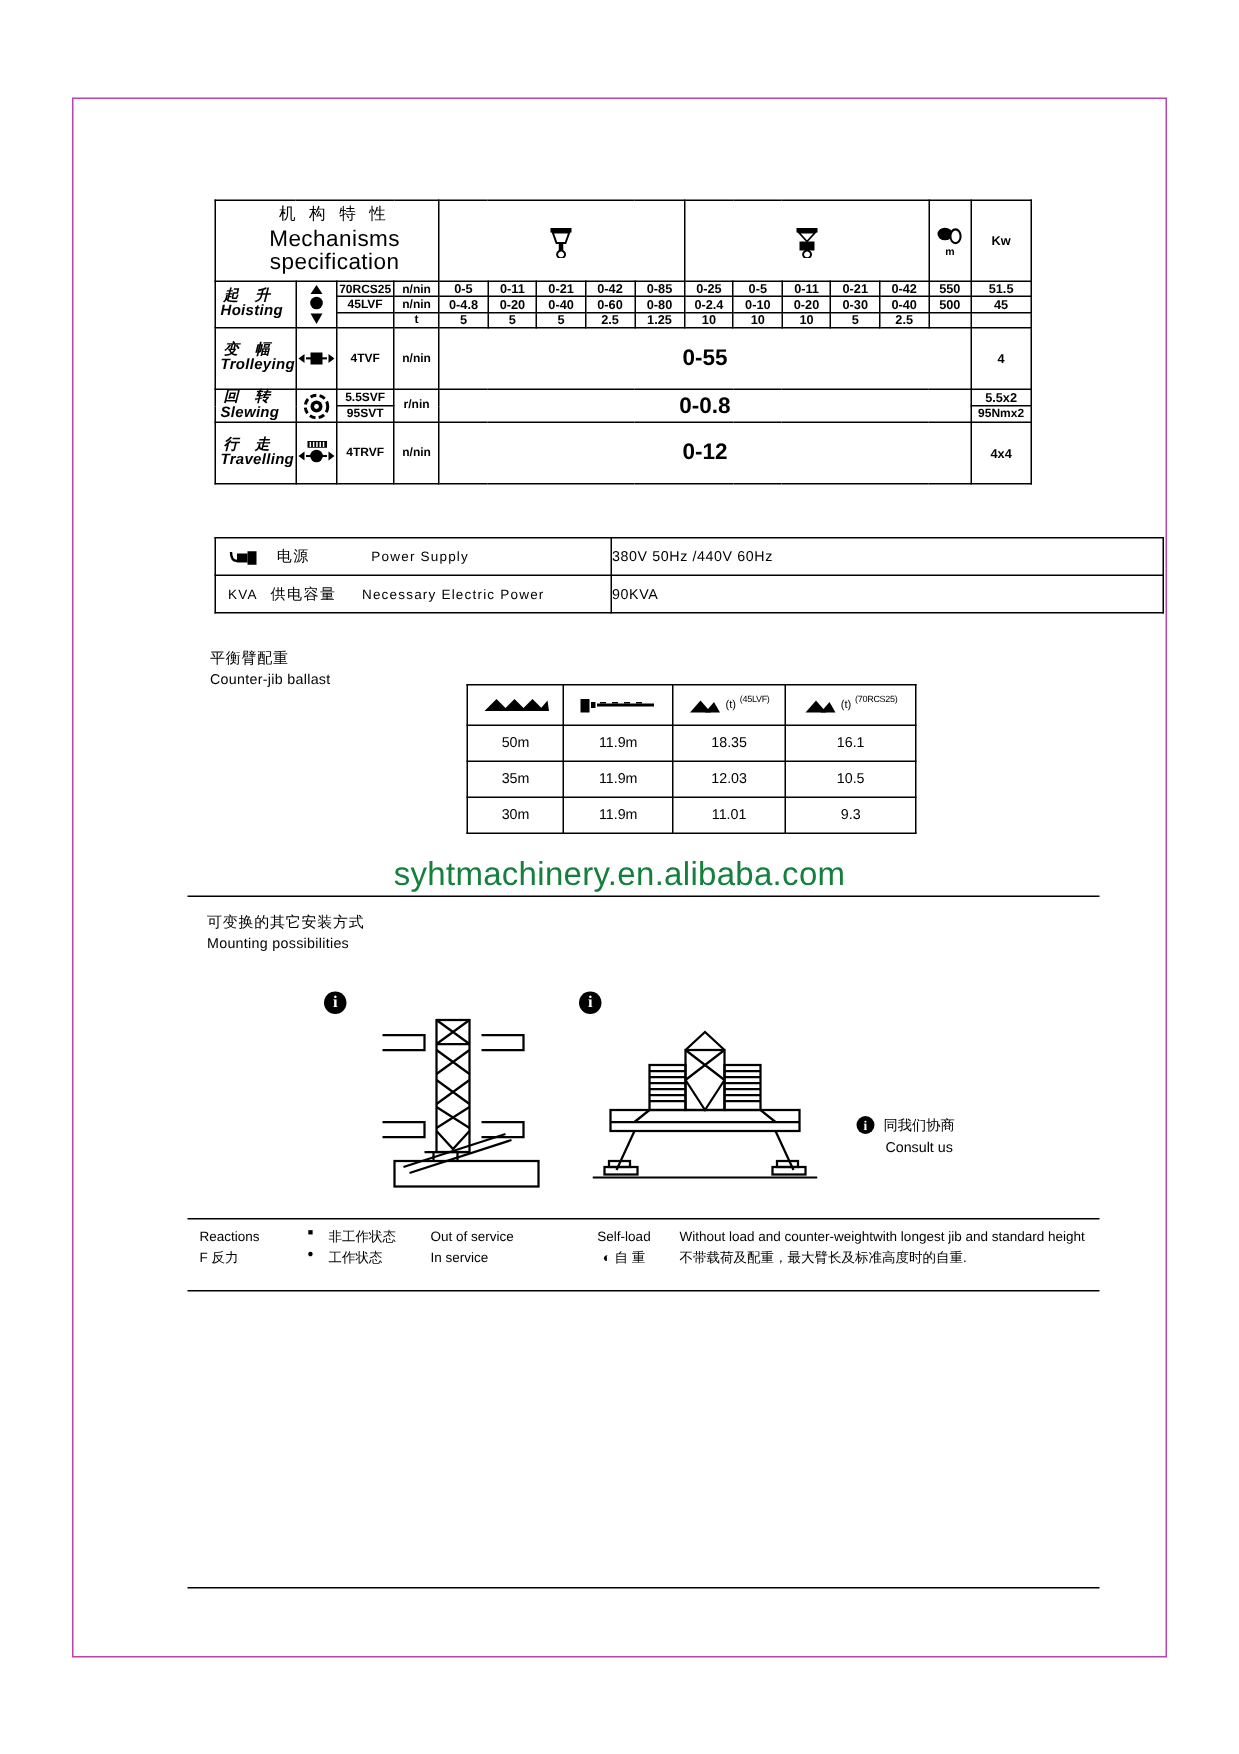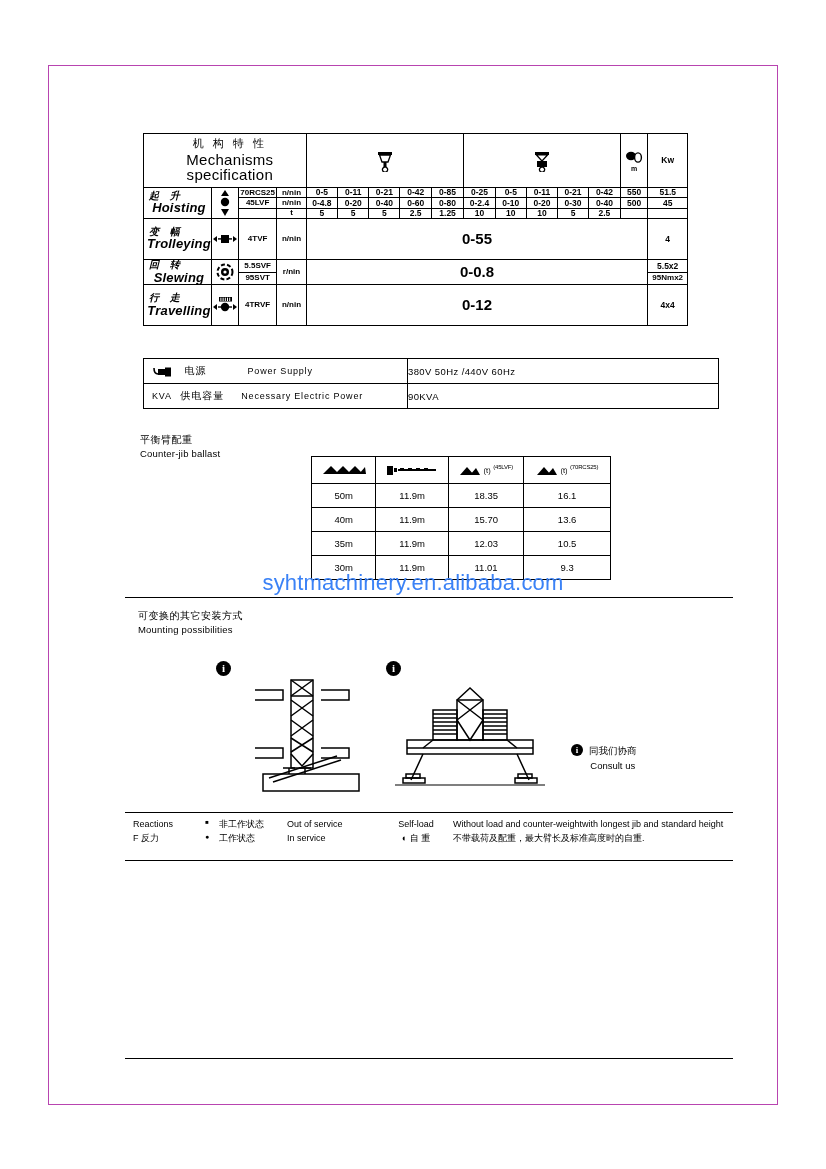--- a/index.html
+++ b/index.html
@@ -21,33 +21,33 @@
     font-size:8.5px;line-height:1.05;
   }
   .spec-table td,.spec-table th{
     border:1px solid #000;text-align:center;vertical-align:middle;
     padding:0;font-weight:bold;
   }
   .hdr-title{text-align:left;padding:4px 0 4px 10px !important;font-weight:normal !important;}
   .cn{font-size:11px;letter-spacing:3px;display:block;}
   .en{font-size:15px;letter-spacing:0.3px;display:block;margin-top:2px;}
   .mech-cn{font-size:10px;letter-spacing:4px;display:block;text-align:left;padding-left:5px;}
-  .mech-en{font-size:13px;letter-spacing:0.2px;display:block;text-align:center;padding-left:3px;}
+  .mech-en{font-size:10px;letter-spacing:0.2px;display:block;text-align:left;padding-left:3px;}
   .mech-name{text-align:left !important;width:46px;font-weight:normal;font-style:italic;}
   .icon-cell{width:26px;}
   .code-cell{width:38px;font-size:8px;}
   .unit-cell{width:30px;font-size:8px;}
   .val{width:34px;font-size:8.5px;}
   .m-cell{width:28px;}
   .kw-cell{width:40px;}
   .big-val{font-size:15px;}
 
   
   .power-table{
-    position:absolute;left:143px;top:358px;width:576px;font-size:9px;
+    position:absolute;left:143px;top:358px;width:633px;font-size:9px;
   }
   .power-table td{border:1px solid #000;padding:5px 0;vertical-align:middle;}
   .pw-left{width:255px;padding-left:8px !important;text-align:left;}
   .pw-cn{font-size:10px;letter-spacing:1px;}
   .pw-en{font-size:9px;letter-spacing:0.8px;}
   .pw-val{text-align:left;font-size:9.5px;letter-spacing:0.4px;}
 
   
   .sec-label{position:absolute;font-size:9.5px;line-height:1.5;}
   .sec-label .l-cn{font-size:10px;letter-spacing:0.5px;display:block;}
@@ -100,21 +100,21 @@
   .consult .c-en{font-size:9.5px;display:block;}
 
   
   .diagram{position:absolute;}
   #diagram-1{left:245px;top:678px;}
   #diagram-2{left:395px;top:678px;}
 
   
   .watermark{
     position:absolute;left:203px;top:570px;width:420px;
-    text-align:center;font-size:22px;color:#3b82f6;
+    text-align:center;font-size:22px;color:#15803d;
     letter-spacing:0.2px;font-family:"Liberation Sans",sans-serif;
   }
 
   
   .ic{display:inline-block;vertical-align:middle;line-height:0;}
 </style>
 </head>
 <body>
 
 <div class="content">
@@ -375,26 +375,20 @@
         </span>
         <span class="unit-t">(t)</span>
         <span class="sup">(70RCS25)</span>
       </td>
     </tr>
     <tr>
       <td class="bv">50m</td>
       <td class="bv">11.9m</td>
       <td class="bv">18.35</td>
       <td class="bv">16.1</td>
-    </tr>
-    <tr>
-      <td class="bv">40m</td>
-      <td class="bv">11.9m</td>
-      <td class="bv">15.70</td>
-      <td class="bv">13.6</td>
     </tr>
     <tr>
       <td class="bv">35m</td>
       <td class="bv">11.9m</td>
       <td class="bv">12.03</td>
       <td class="bv">10.5</td>
     </tr>
     <tr>
       <td class="bv">30m</td>
       <td class="bv">11.9m</td>

